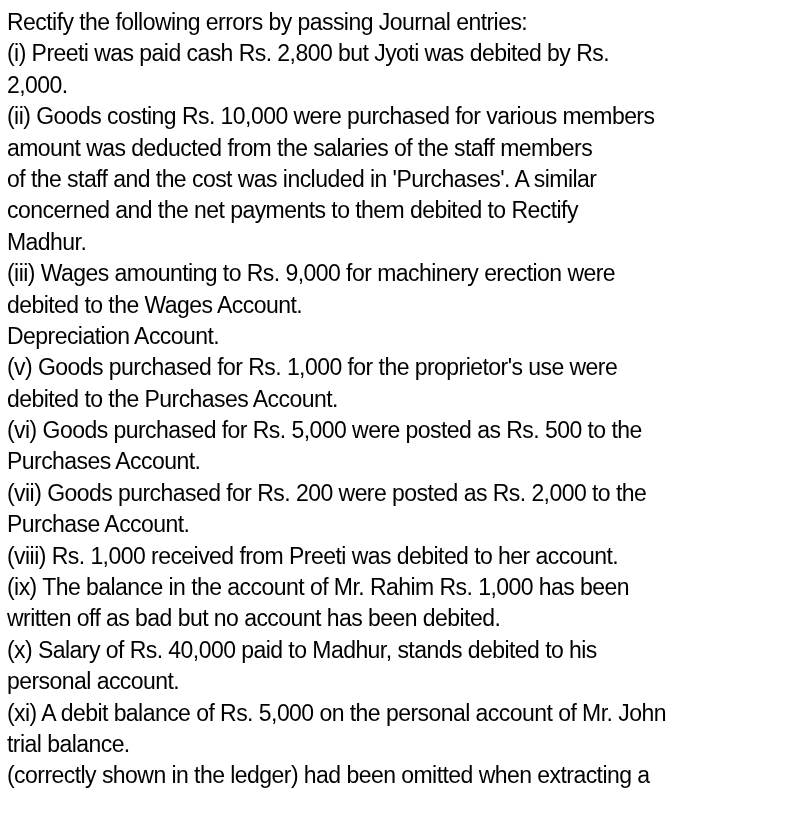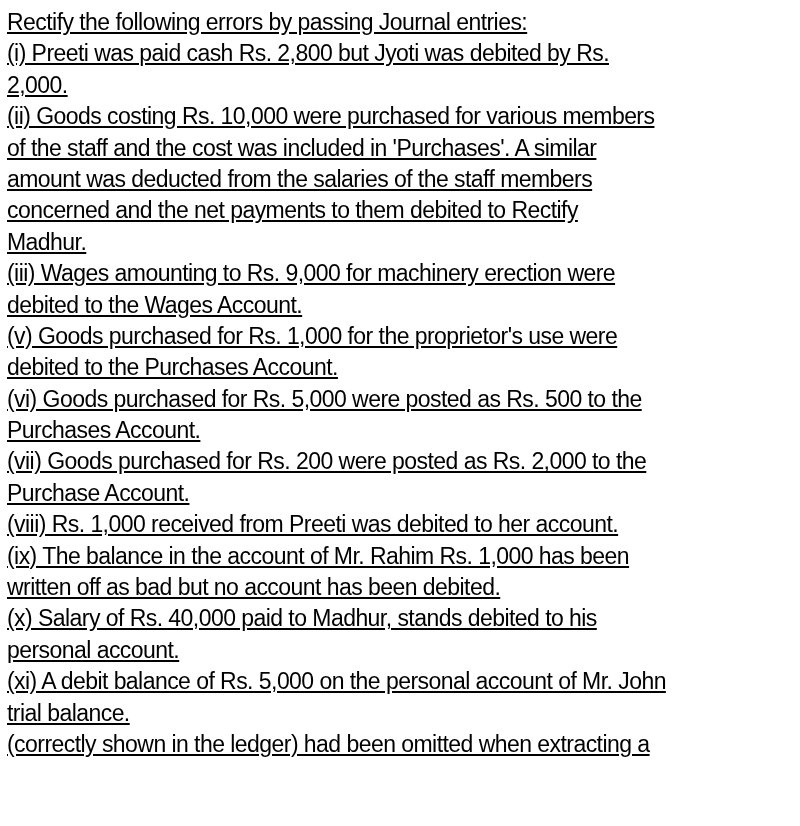--- a/index.html
+++ b/index.html
@@ -16,41 +16,41 @@
     box-sizing: border-box;
     width: 800px;
     height: 826px;
     padding: 7px 0 0 7px;
     font-family: "Liberation Sans", "DejaVu Sans", sans-serif;
     font-size: 23px;
     line-height: 31.4px;
     letter-spacing: -0.55px;
     color: #000000;
     background: #ffffff;
-    text-decoration: underline;
   }
   .line {
     white-space: pre;
     height: 31.4px;
   }
 </style>
 </head>
 <body>
 
 <div class="document">
     <div class="line">Rectify the following errors by passing Journal entries:</div>
     <div class="line">(i) Preeti was paid cash Rs. 2,800 but Jyoti was debited by Rs.</div>
     <div class="line">2,000.</div>
     <div class="line">(ii) Goods costing Rs. 10,000 were purchased for various members</div>
+    <div class="line">amount was deducted from the salaries of the staff members</div>
     <div class="line">of the staff and the cost was included in 'Purchases'. A similar</div>
-    <div class="line">amount was deducted from the salaries of the staff members</div>
     <div class="line">concerned and the net payments to them debited to Rectify</div>
     <div class="line">Madhur.</div>
     <div class="line">(iii) Wages amounting to Rs. 9,000 for machinery erection were</div>
     <div class="line">debited to the Wages Account.</div>
+    <div class="line">Depreciation Account.</div>
     <div class="line">(v) Goods purchased for Rs. 1,000 for the proprietor's use were</div>
     <div class="line">debited to the Purchases Account.</div>
     <div class="line">(vi) Goods purchased for Rs. 5,000 were posted as Rs. 500 to the</div>
     <div class="line">Purchases Account.</div>
     <div class="line">(vii) Goods purchased for Rs. 200 were posted as Rs. 2,000 to the</div>
     <div class="line">Purchase Account.</div>
     <div class="line">(viii) Rs. 1,000 received from Preeti was debited to her account.</div>
     <div class="line">(ix) The balance in the account of Mr. Rahim Rs. 1,000 has been</div>
     <div class="line">written off as bad but no account has been debited.</div>
     <div class="line">(x) Salary of Rs. 40,000 paid to Madhur, stands debited to his</div>

